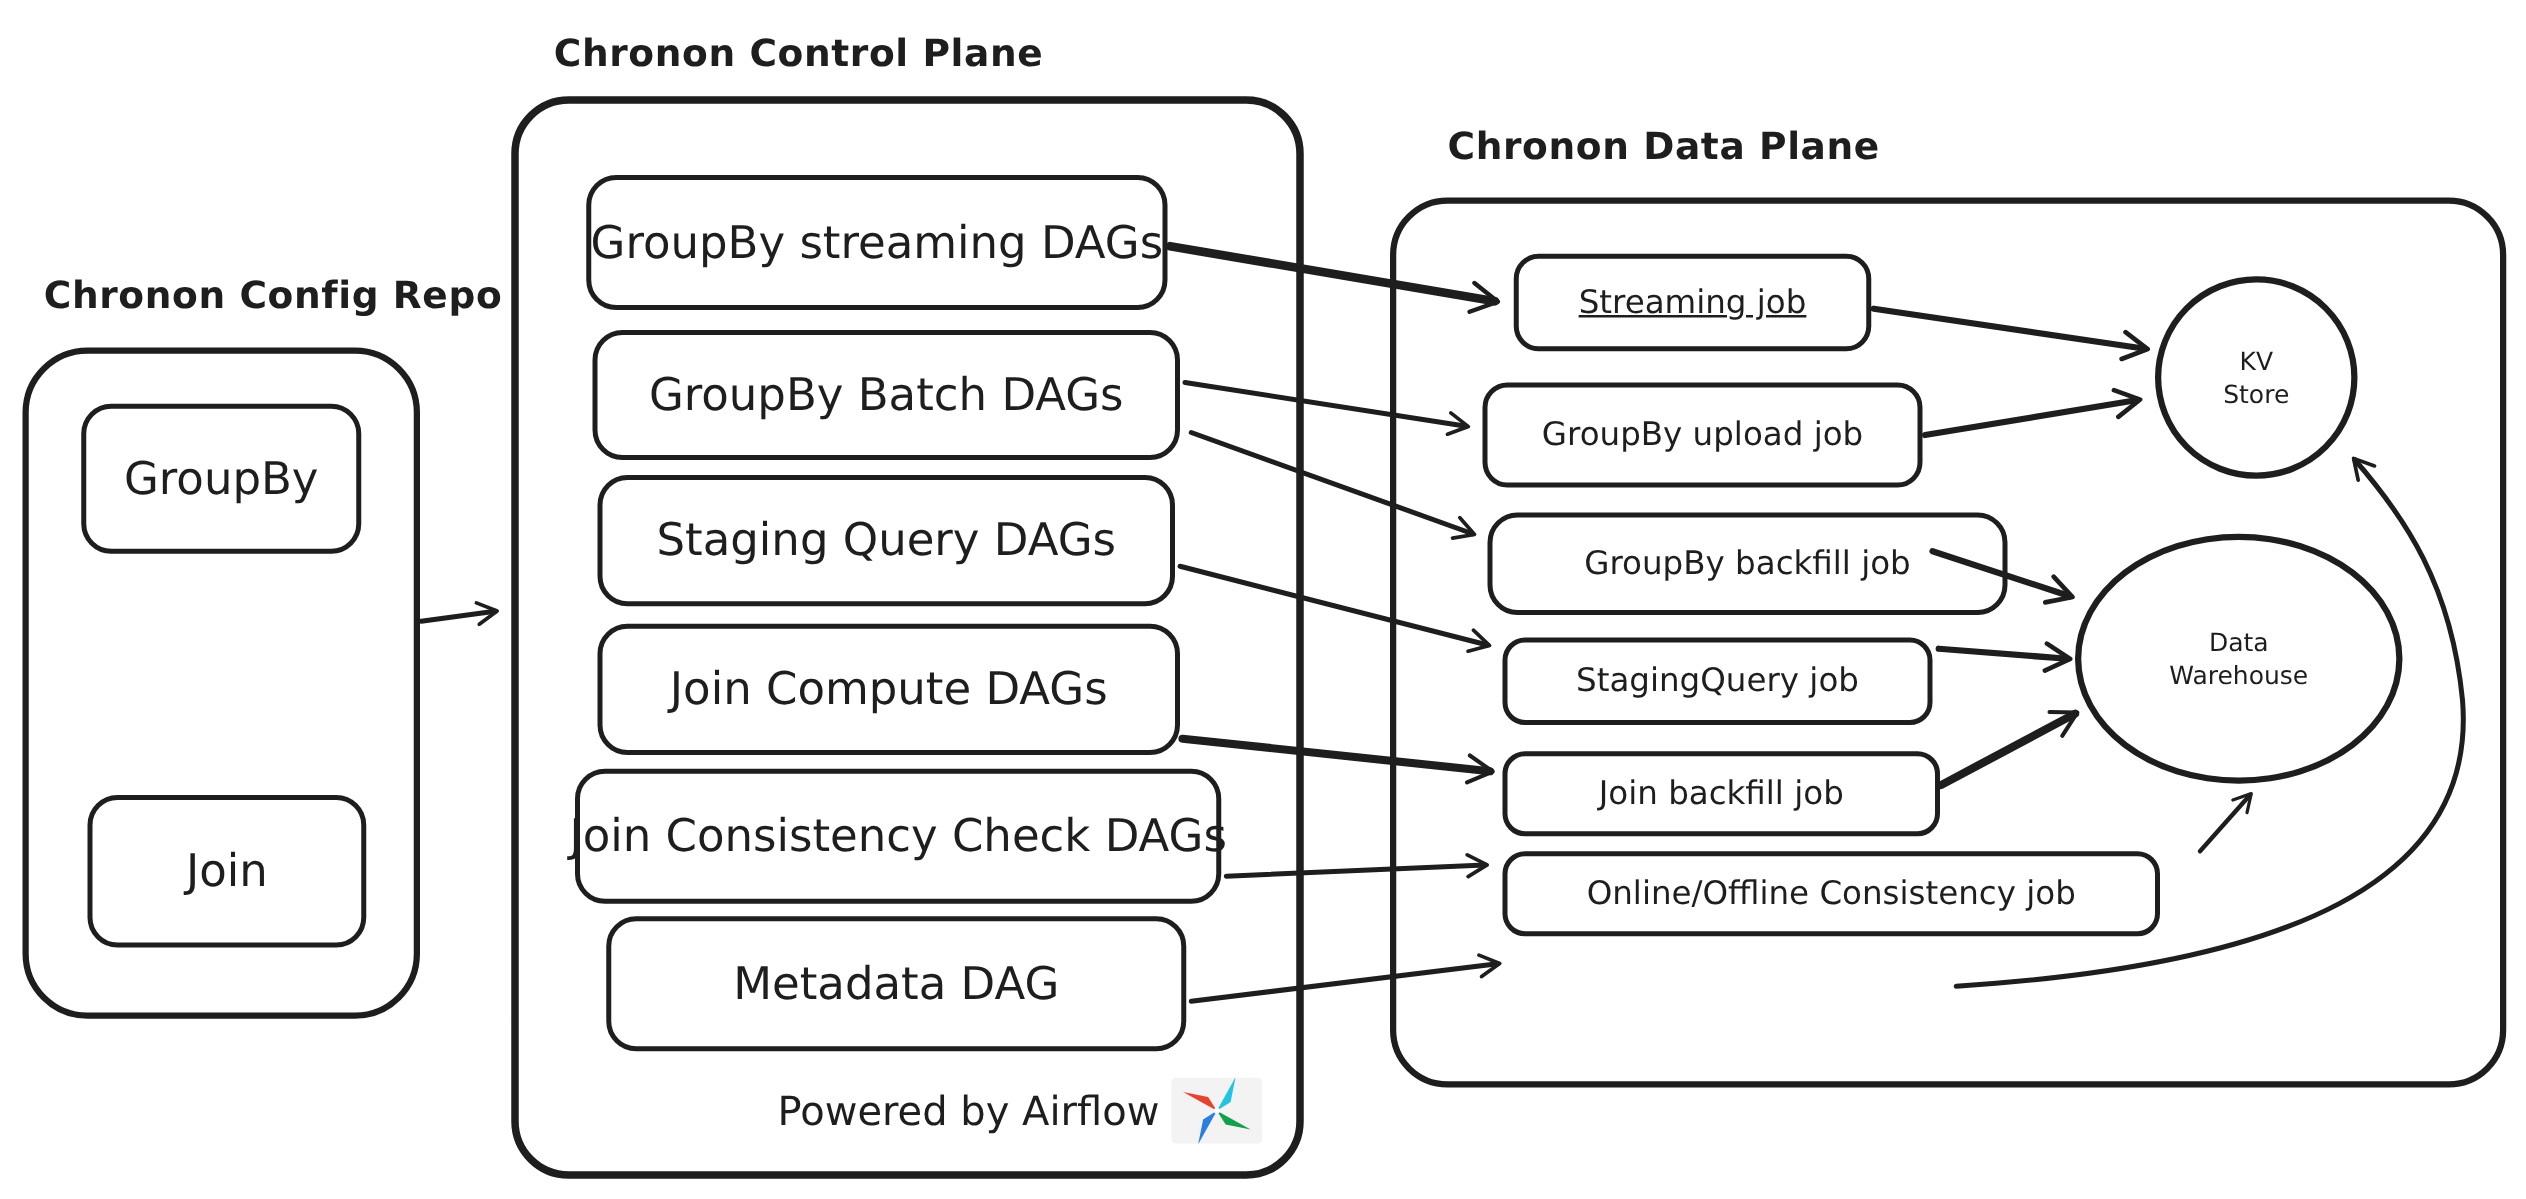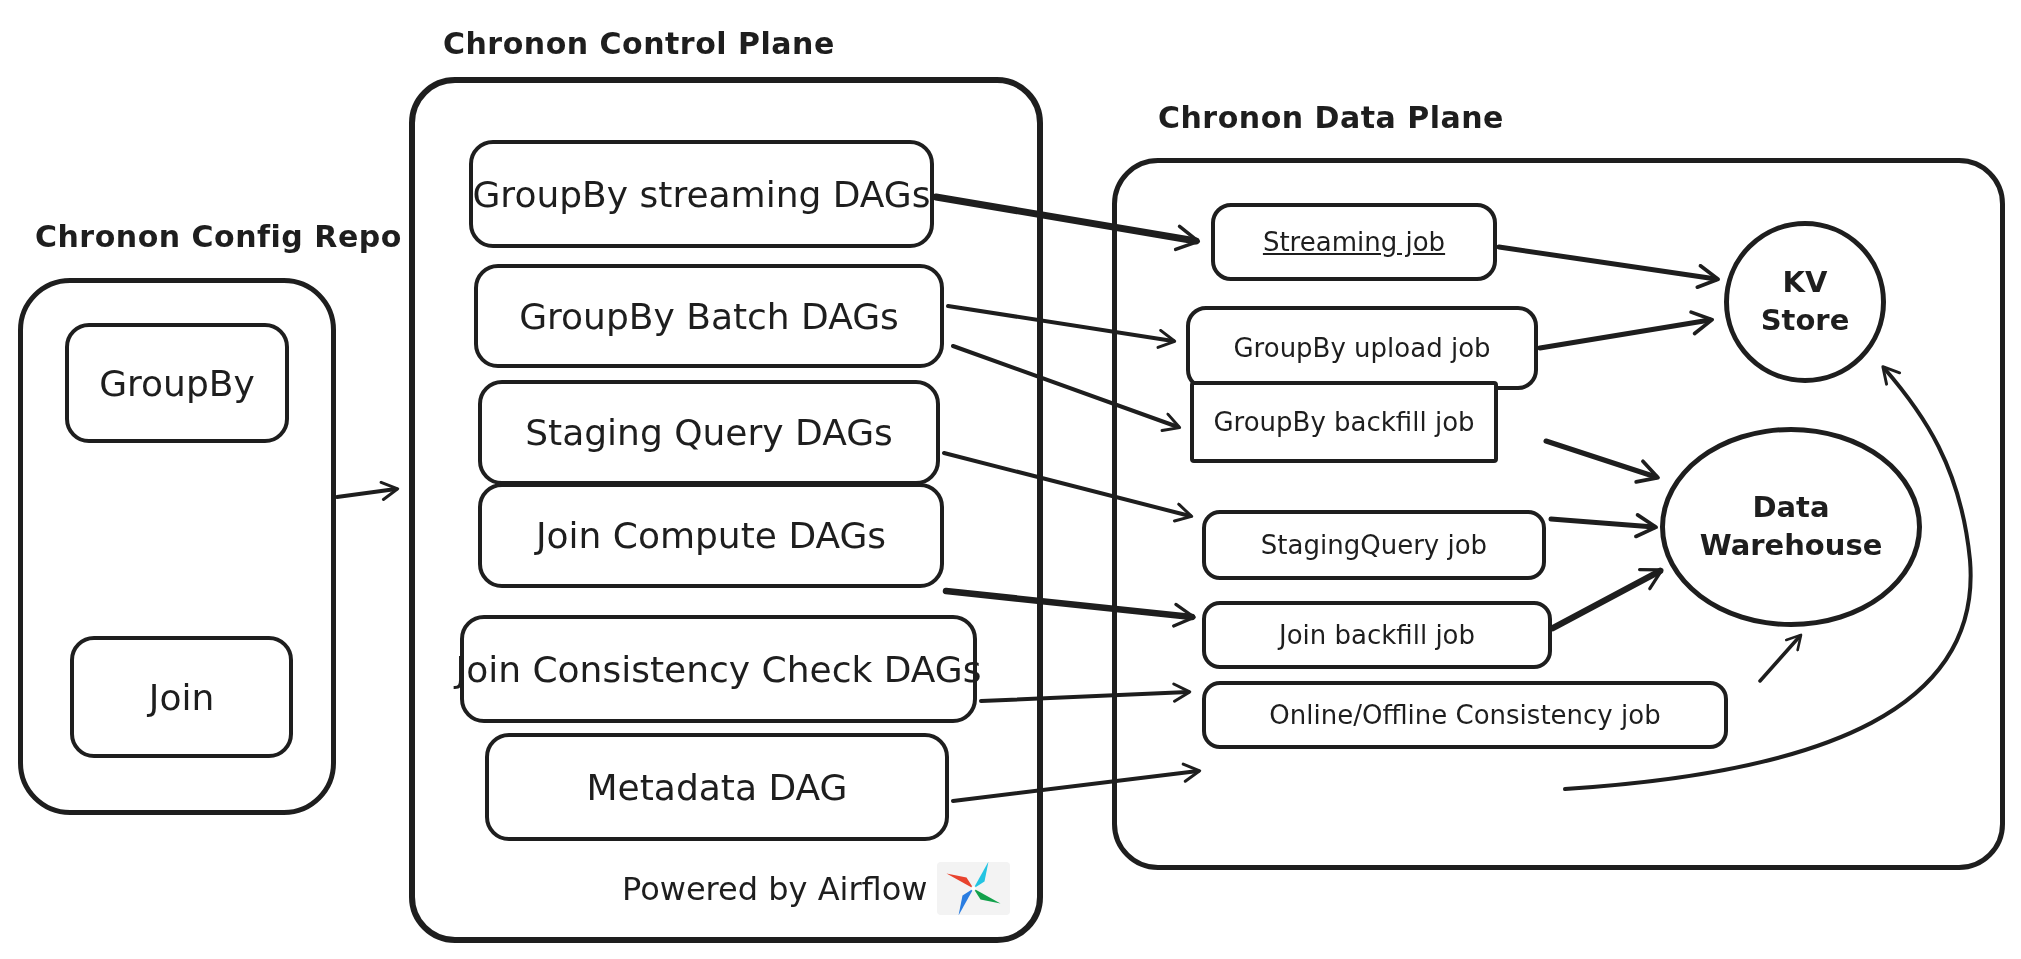--- a/index.html
+++ b/index.html
@@ -50,22 +50,22 @@
     border-radius:50%;
     background:#ffffff;
     box-sizing:border-box;
     display:flex;
     flex-direction:column;
     align-items:center;
     justify-content:center;
     text-align:center;
   }
   .circle span{
-    font-size:29px;
-    font-weight:700;
+    font-size:20px;
+    font-weight:400;
     line-height:1.3;
     white-space:nowrap;
   }
   .footer-row{
     position:absolute;
     display:flex;
     align-items:center;
     gap:10px;
   }
   .footer-text{
@@ -101,21 +101,21 @@
 
   <div class="node" style="left:469px;top:140px;width:465px;height:108px;">
     <span>GroupBy streaming DAGs</span>
   </div>
   <div class="node" style="left:474px;top:264px;width:470px;height:104px;">
     <span>GroupBy Batch DAGs</span>
   </div>
   <div class="node" style="left:478px;top:380px;width:462px;height:105px;">
     <span>Staging Query DAGs</span>
   </div>
-  <div class="node" style="left:478px;top:483px;width:466px;height:105px;">
+  <div class="node" style="left:478px;top:499px;width:466px;height:105px;">
     <span>Join Compute DAGs</span>
   </div>
   <div class="node" style="left:460px;top:615px;width:517px;height:108px;">
     <span>Join Consistency Check DAGs</span>
   </div>
   <div class="node" style="left:485px;top:733px;width:464px;height:108px;">
     <span>Metadata DAG</span>
   </div>
 
   <div class="footer-row" style="left:622px;top:862px;">
@@ -133,21 +133,21 @@
   </div>
 
   <div class="outer-box" style="left:1112px;top:158px;width:893px;height:712px;border-width:5px;"></div>
 
   <div class="node job" style="left:1211px;top:203px;width:286px;height:78px;border-radius:20px;text-decoration:underline;">
     <span>Streaming job</span>
   </div>
   <div class="node job" style="left:1186px;top:306px;width:352px;height:84px;border-radius:20px;">
     <span>GroupBy upload job</span>
   </div>
-  <div class="node job" style="left:1190px;top:381px;width:308px;height:82px;border-radius:4px;">
+  <div class="node job" style="left:1190px;top:410px;width:416px;height:82px;border-radius:24px;">
     <span>GroupBy backfill job</span>
   </div>
   <div class="node job" style="left:1202px;top:510px;width:344px;height:70px;border-radius:18px;">
     <span>StagingQuery job</span>
   </div>
   <div class="node job" style="left:1202px;top:601px;width:350px;height:68px;border-radius:18px;">
     <span>Join backfill job</span>
   </div>
   <div class="node job" style="left:1202px;top:681px;width:526px;height:68px;border-radius:18px;">
     <span>Online/Offline Consistency job</span>

